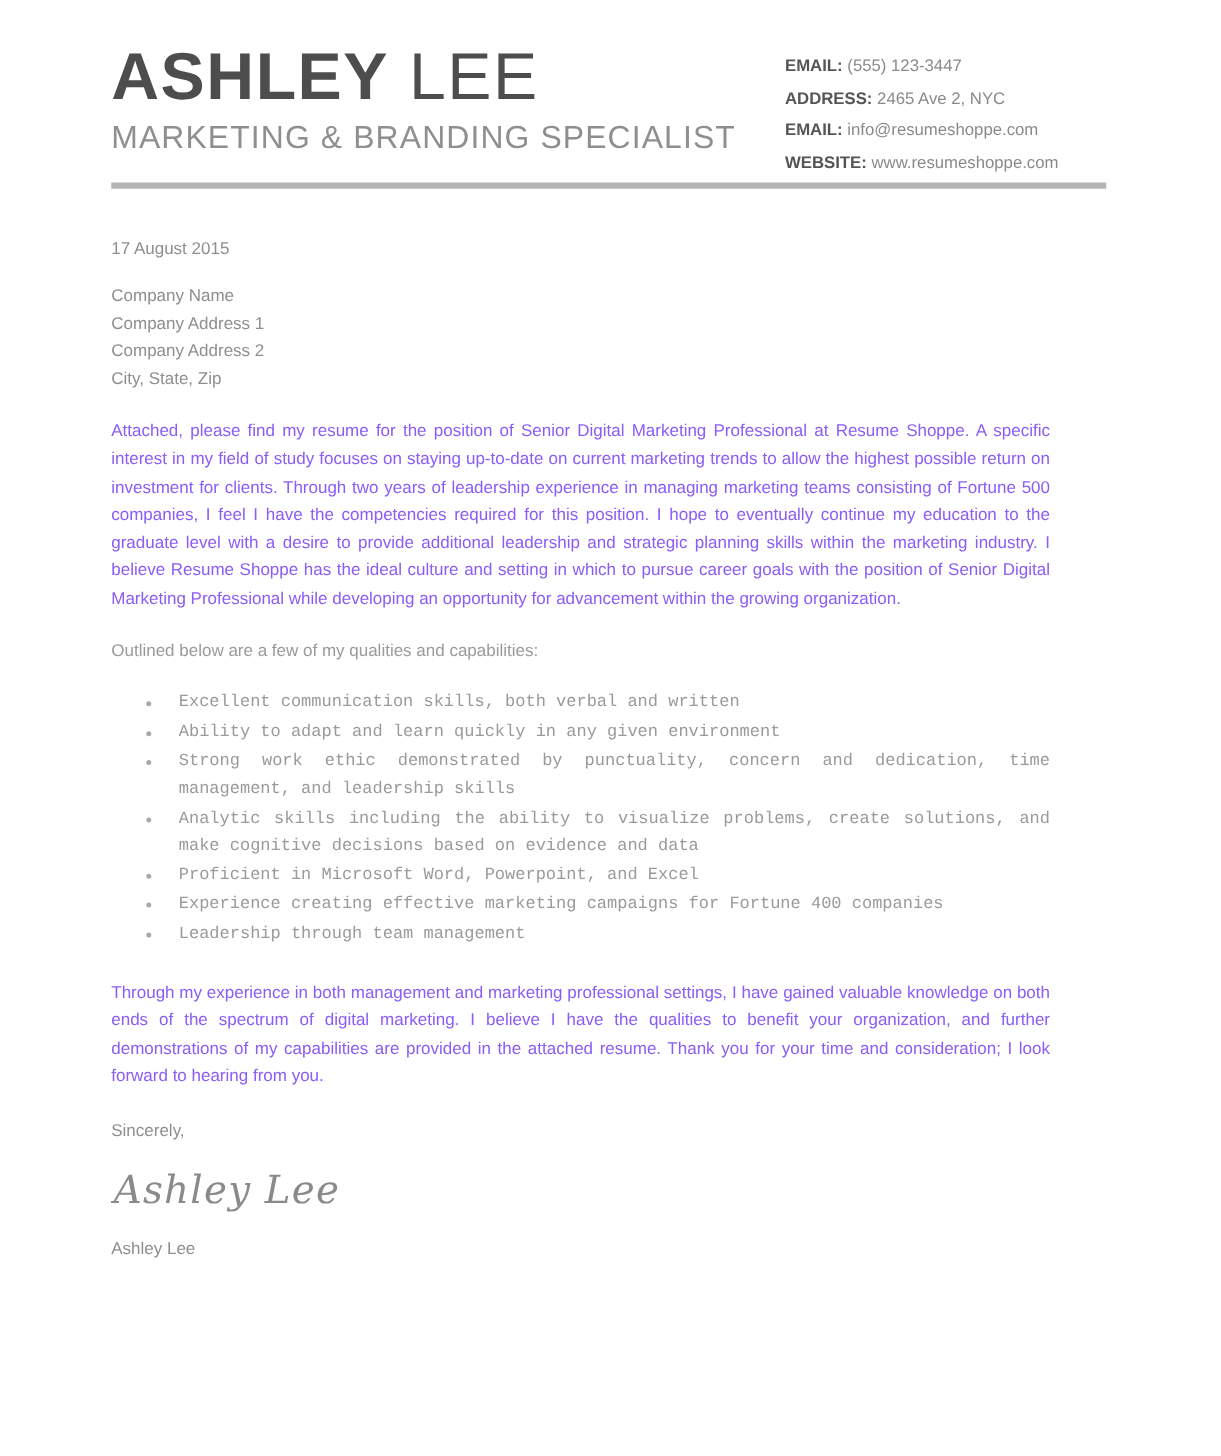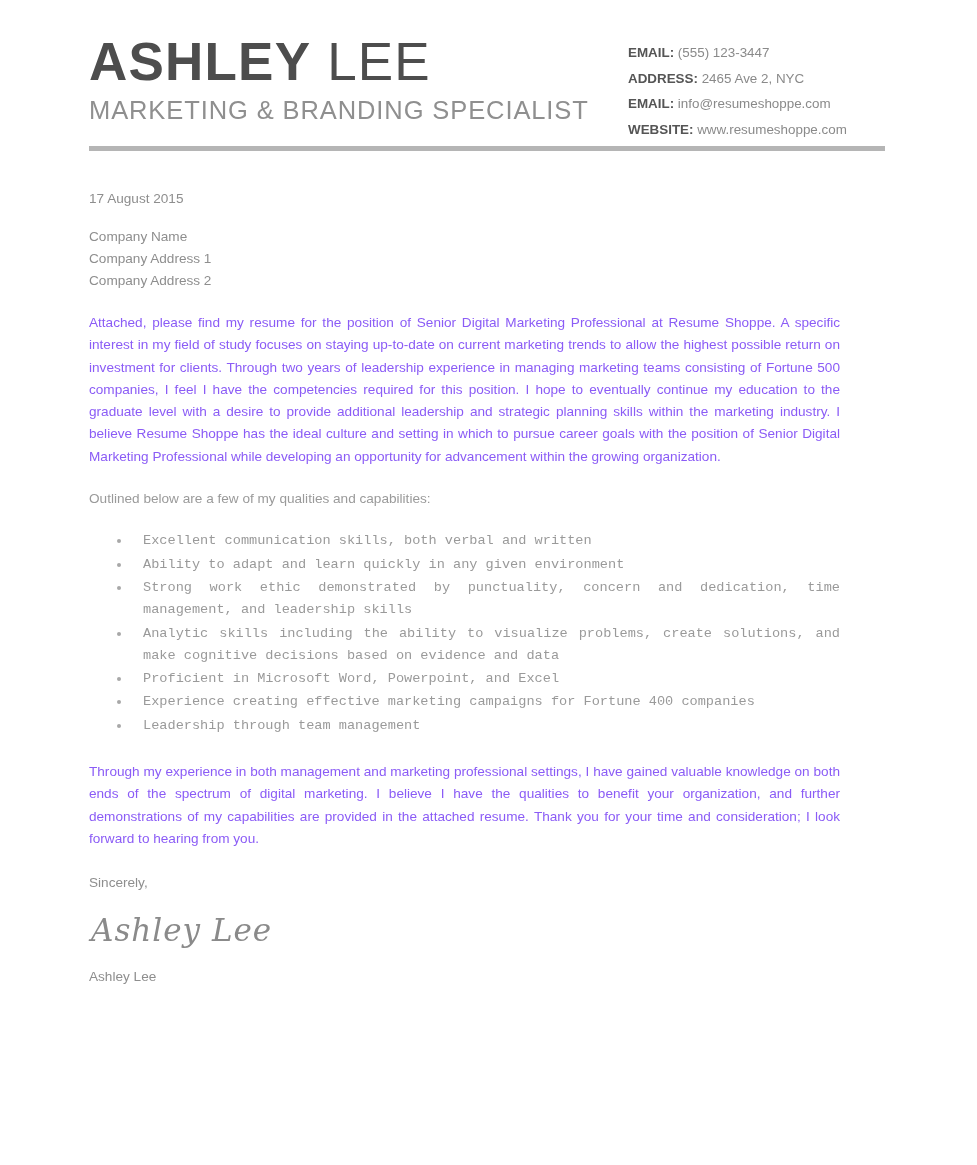--- a/index.html
+++ b/index.html
@@ -206,20 +206,21 @@
   </div>
 
   <div class="content">
 
     <div class="doc-date">17 August 2015</div>
 
     <div class="recipient">
       <div class="recipient-line">Company Name</div>
       <div class="recipient-line">Company Address 1</div>
       <div class="recipient-line">Company Address 2</div>
+      <div class="recipient-line">City, State, Zip</div>
     </div>
 
     <p class="body-para">Attached, please find my resume for the position of Senior Digital Marketing Professional at Resume Shoppe. A specific interest in my field of study focuses on staying up-to-date on current marketing trends to allow the highest possible return on investment for clients. Through two years of leadership experience in managing marketing teams consisting of Fortune 500 companies, I feel I have the competencies required for this position. I hope to eventually continue my education to the graduate level with a desire to provide additional leadership and strategic planning skills within the marketing industry. I believe Resume Shoppe has the ideal culture and setting in which to pursue career goals with the position of Senior Digital Marketing Professional while developing an opportunity for advancement within the growing organization.</p>
 
     <p class="lead-in">Outlined below are a few of my qualities and capabilities:</p>
 
     <ul class="qualities-list">
       <li>Excellent communication skills, both verbal and written</li>
       <li>Ability to adapt and learn quickly in any given environment</li>
       <li>Strong work ethic demonstrated by punctuality, concern and dedication, time management, and leadership skills</li>

